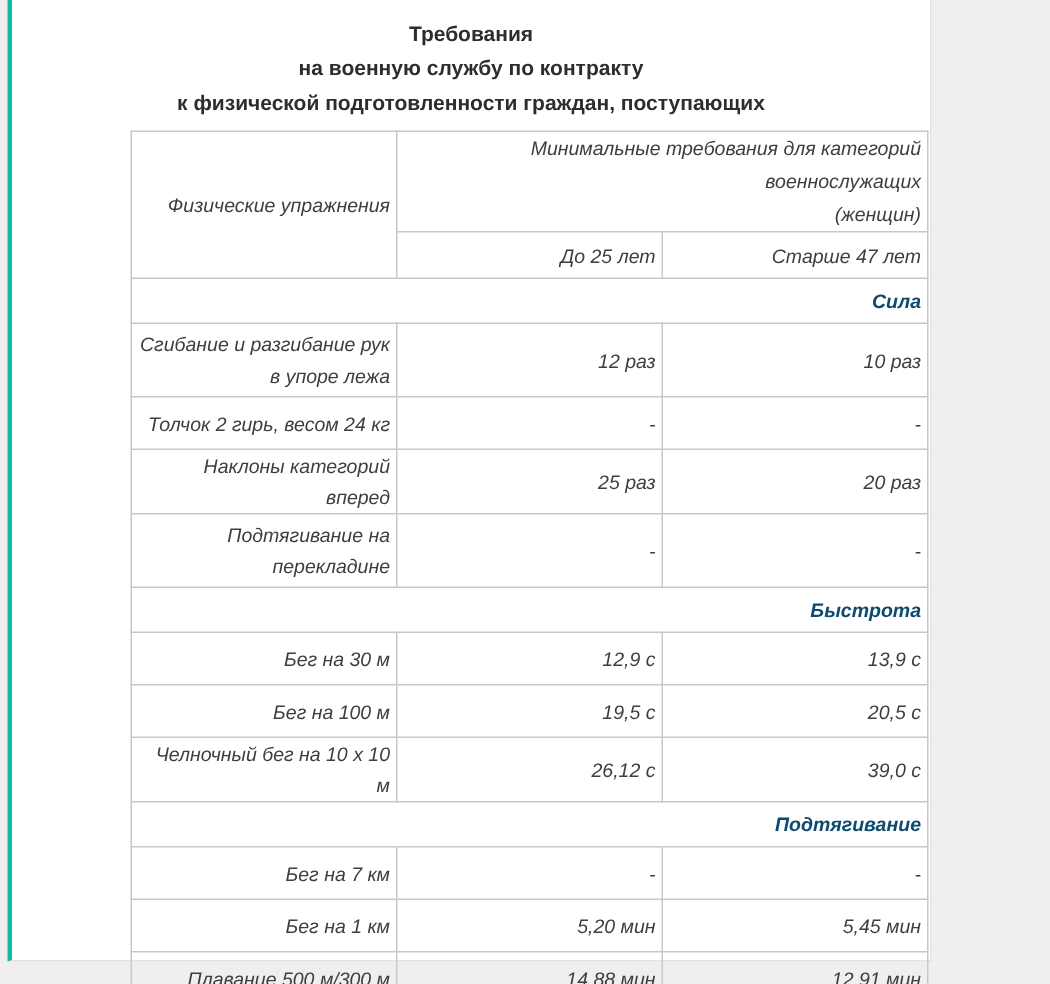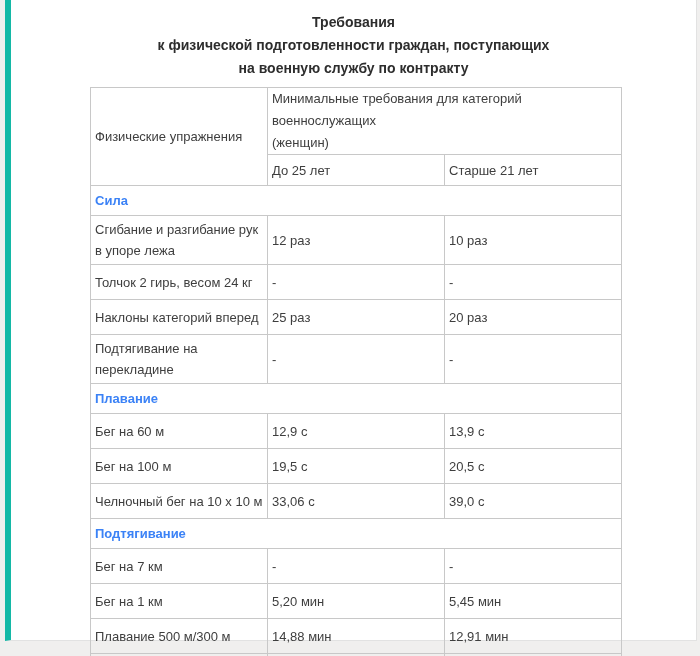--- a/index.html
+++ b/index.html
@@ -8,25 +8,25 @@
     width: 700px;
     height: 656px;
     background: #f0efee;
     font-family: "Liberation Sans", "DejaVu Sans", sans-serif;
     overflow: hidden;
   }
   .card {
     position: absolute;
     left: 5px;
     top: 0;
-    width: 692px;
+    width: 616px;
     height: 641px;
     box-sizing: border-box;
     background: #ffffff;
-    border-left: 6px solid #14b8a6;
+    border-left: 3px solid #14b8a6;
     border-right: 1px solid #e2e2e2;
     border-bottom: 1px solid #e2e2e2;
   }
   .title-block {
     padding-top: 11px;
     text-align: center;
   }
   .title-line {
     font-size: 14px;
     font-weight: bold;
@@ -36,72 +36,73 @@
   table.req {
     position: absolute;
     left: 79px;
     top: 87px;
     width: 531px;
     border-collapse: collapse;
     table-layout: fixed;
   }
   table.req td {
     border: 1px solid #c8c8c8;
-    text-align: left;
+    text-align: right;
     vertical-align: middle;
     font-size: 13px;
     color: #3e3e3e;
     line-height: 21px;
     padding: 0 4px;
     box-sizing: border-box;
     font-weight: normal;
+    font-style: italic;
   }
   tr.hrow1 { height: 50px; }
   tr.hrow2 { height: 31px; }
   tr.secrow { height: 30px; }
   tr.row    { height: 35px; }
   tr.row2   { height: 49px; }
   td.exercise-head {
     vertical-align: top;
     padding-top: 13px;
   }
   td.group-head div { line-height: 22px; }
   tr.secrow td {
     font-weight: bold;
-    color: #3b82f6;
+    color: #0c4a6e;
   }
 </style>
 </head>
 <body>
 
 <div class="card">
 
   <div class="title-block">
     <div class="title-line">Требования</div>
+    <div class="title-line">на военную службу по контракту</div>
     <div class="title-line">к физической подготовленности граждан, поступающих</div>
-    <div class="title-line">на военную службу по контракту</div>
   </div>
 
   <table class="req">
     <colgroup>
       <col style="width:177px">
         <col style="width:177px">
         <col style="width:177px">
     </colgroup>
     <tbody>
       <tr class="hrow1">
         <td class="exercise-head" rowspan="2">Физические упражнения</td>
         <td class="group-head" colspan="2">
           <div>Минимальные требования для категорий военнослужащих</div>
           <div>(женщин)</div>
         </td>
       </tr>
       <tr class="hrow2">
         <td>До 25 лет</td>
-        <td>Старше 21 лет</td>
+        <td>Старше 47 лет</td>
       </tr>
 
       <tr class="secrow">
         <td colspan="3">Сила</td>
       </tr>
       <tr class="row2">
         <td>Сгибание и разгибание рук в упоре лежа</td>
         <td>12 раз</td>
         <td>10 раз</td>
       </tr>
@@ -115,35 +116,35 @@
         <td>25 раз</td>
         <td>20 раз</td>
       </tr>
       <tr class="row2">
         <td>Подтягивание на перекладине</td>
         <td>-</td>
         <td>-</td>
       </tr>
 
       <tr class="secrow">
-        <td colspan="3">Плавание</td>
+        <td colspan="3">Быстрота</td>
       </tr>
       <tr class="row">
-        <td>Бег на 60 м</td>
+        <td>Бег на 30 м</td>
         <td>12,9 с</td>
         <td>13,9 с</td>
       </tr>
       <tr class="row">
         <td>Бег на 100 м</td>
         <td>19,5 с</td>
         <td>20,5 с</td>
       </tr>
       <tr class="row">
         <td>Челночный бег на 10 х 10 м</td>
-        <td>33,06 с</td>
+        <td>26,12 с</td>
         <td>39,0 с</td>
       </tr>
 
       <tr class="secrow">
         <td colspan="3">Подтягивание</td>
       </tr>
       <tr class="row">
         <td>Бег на 7 км</td>
         <td>-</td>
         <td>-</td>

